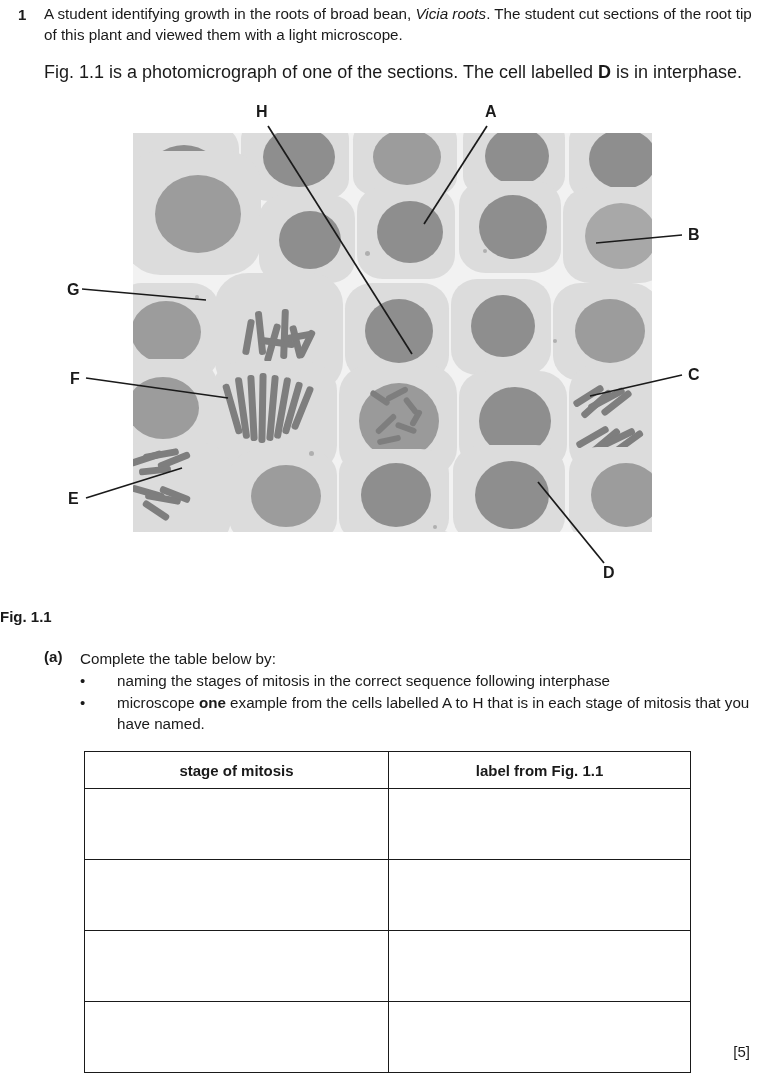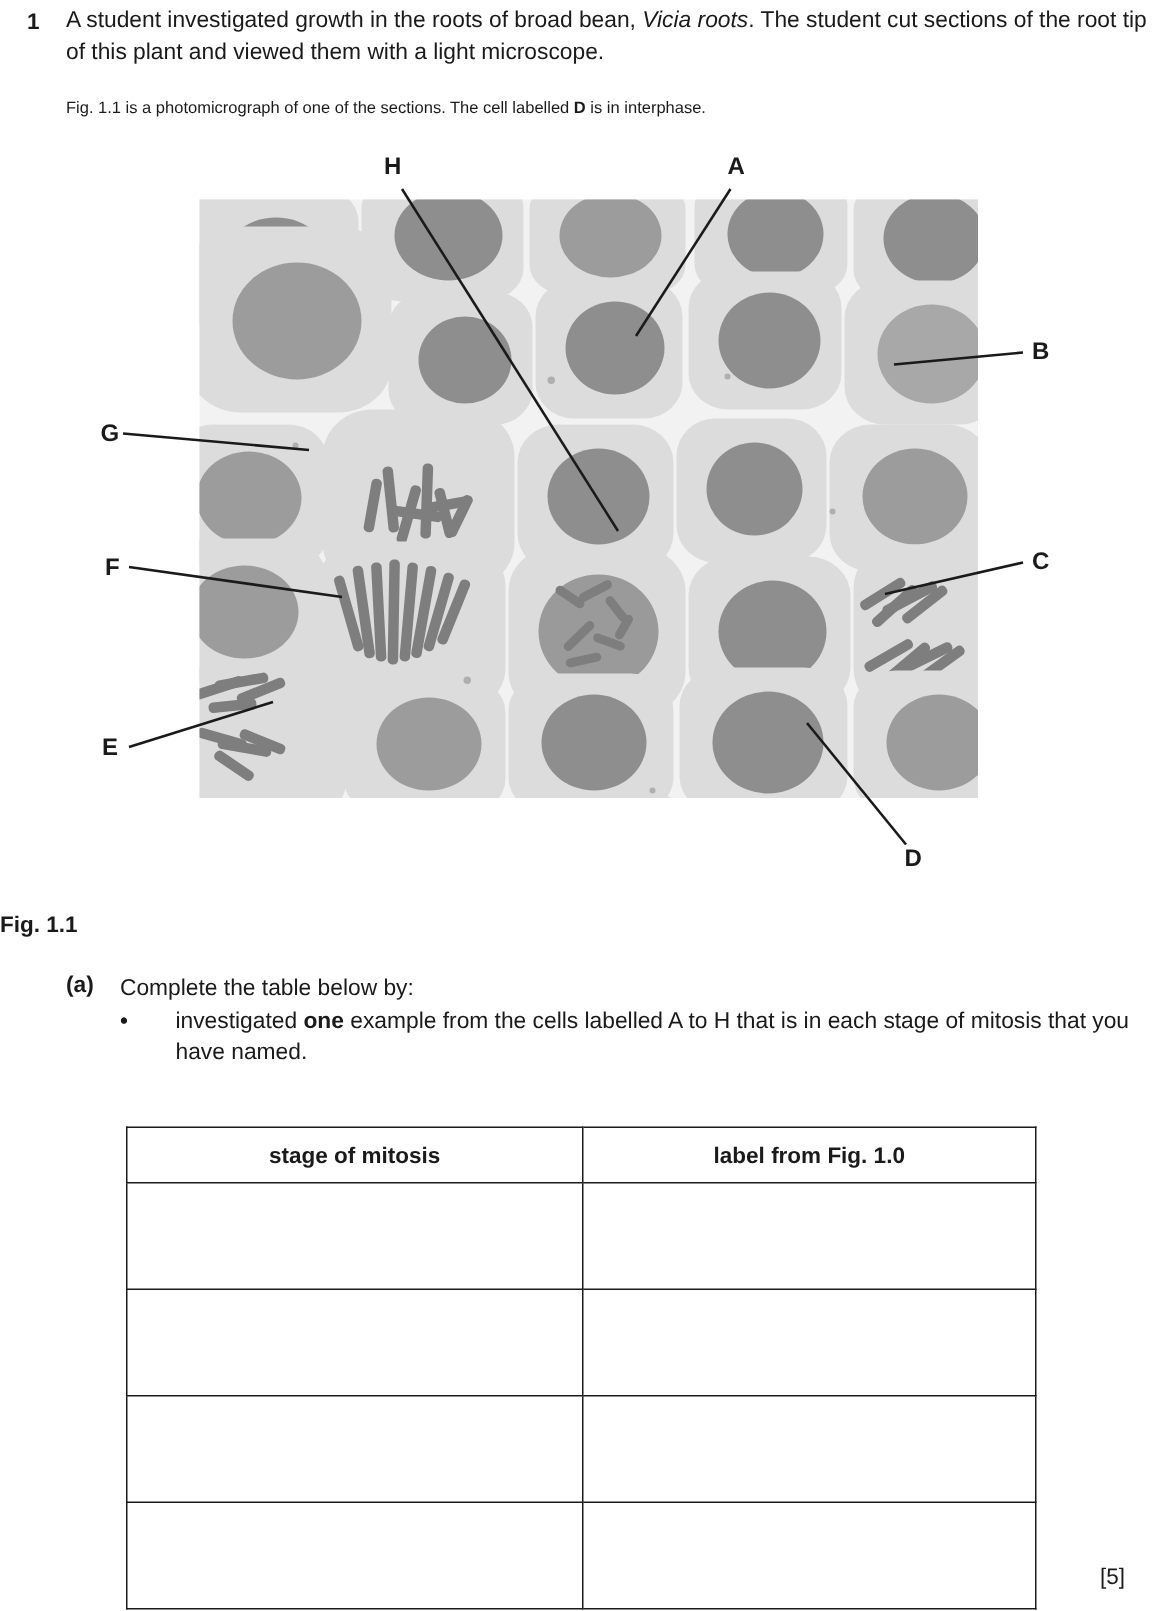--- a/index.html
+++ b/index.html
@@ -39,21 +39,21 @@
     font-size: 15.2px;
     line-height: 20.5px;
   }
   #q-stem .it { font-style: italic; }
 
   #fig-intro {
     position: absolute;
     left: 44px;
     top: 62px;
     width: 700px;
-    font-size: 11px;
+    font-size: 18px;
     line-height: 20.5px;
   }
   .bold { font-weight: bold; }
 
   
   #figure-area {
     position: absolute;
     left: 0;
     top: 100px;
     width: 768px;
@@ -186,21 +186,21 @@
     right: 18px;
     top: 1043px;
     font-size: 15px;
   }
 </style>
 </head>
 <body>
 
 <div id="question-block">
   <div id="q-number">1</div>
-  <div id="q-stem"><span>A student investigated growth in the roots of broad bean, </span><span class="it">Vicia roots</span><span>. The student cut sections of the root tip of this plant and viewed them with a light microscope.</span></div>
+  <div id="q-stem"><span>A student identifying growth in the roots of broad bean, </span><span class="it">Vicia roots</span><span>. The student cut sections of the root tip of this plant and viewed them with a light microscope.</span></div>
 
   <div id="fig-intro"><span>Fig. 1.1 is a photomicrograph of one of the sections. The cell labelled </span><span class="bold">D</span><span> is in interphase.</span></div>
 </div>
 
 <div id="figure-area">
 
   <div id="micrograph">
 
     <div class="cell" style="left:-14px; top:-10px; width:120px; height:96px;"></div>
     <div class="nuc dense" style="left:14px; top:12px; width:74px; height:66px;"></div>
@@ -360,37 +360,37 @@
 </div>
 
 <div id="fig-caption">Fig. 1.1</div>
 
 <div id="part-a">
   <div id="part-a-letter">(a)</div>
   <div id="part-a-stem">Complete the table below by:</div>
 
   <div id="bullets">
     <div class="bullet-row">
-      <span class="bullet-dot">•</span>
+      <span class="bullet-dot">•</span><span>naming the stages of mitosis in the correct sequence following interphase</span>
     </div>
     <div class="bullet-row">
-      <span class="bullet-dot">•</span><span>investigated </span><span class="bold">one</span><span> example from the cells labelled A to H that is in each stage of mitosis that you have named.</span>
+      <span class="bullet-dot">•</span><span>microscope </span><span class="bold">one</span><span> example from the cells labelled A to H that is in each stage of mitosis that you have named.</span>
     </div>
   </div>
 </div>
 
 <table id="answer-table">
   <colgroup>
       <col class="c1">
       <col class="c2">
     </colgroup>
   <thead>
     <tr>
       <th>stage of mitosis</th>
-      <th>label from Fig. 1.0</th>
+      <th>label from Fig. 1.1</th>
     </tr>
   </thead>
   <tbody>
     <tr>
       <td class="blank"></td>
       <td class="blank"></td>
     </tr>
     <tr>
       <td class="blank"></td>
       <td class="blank"></td>

